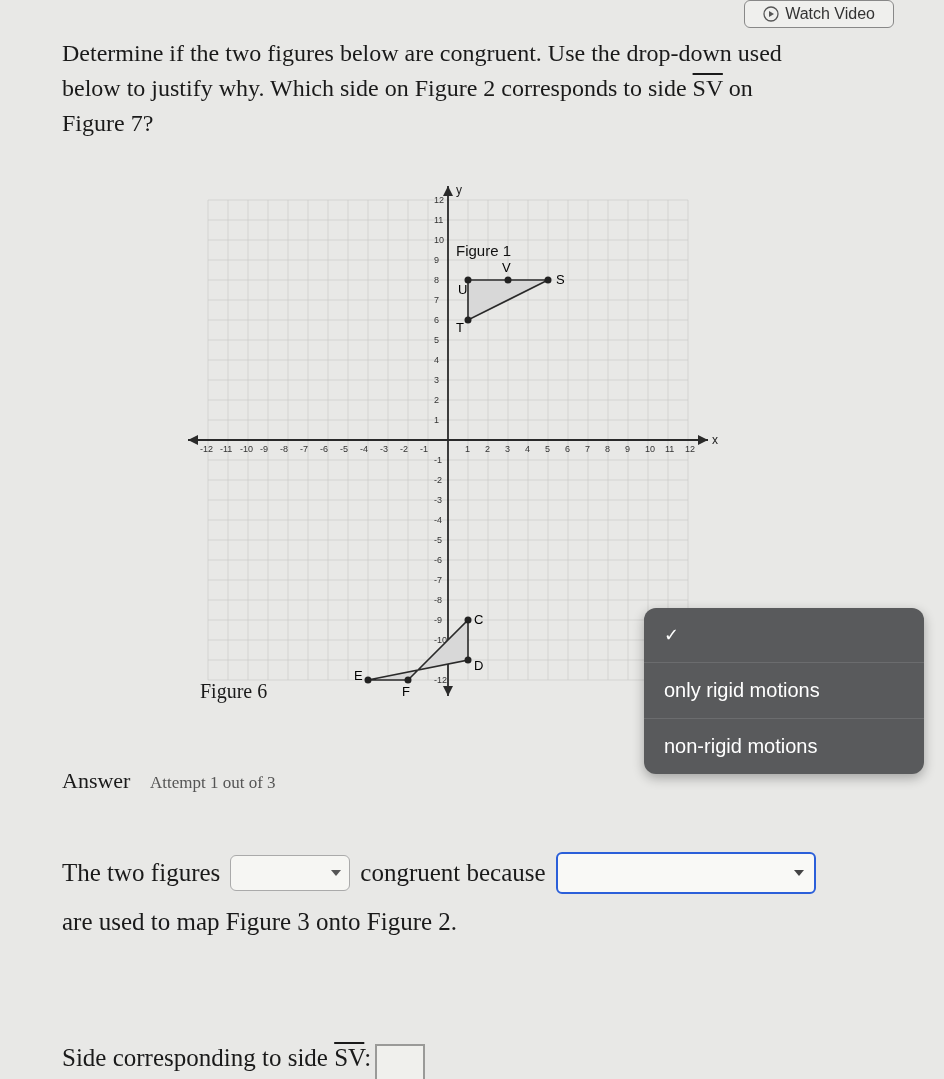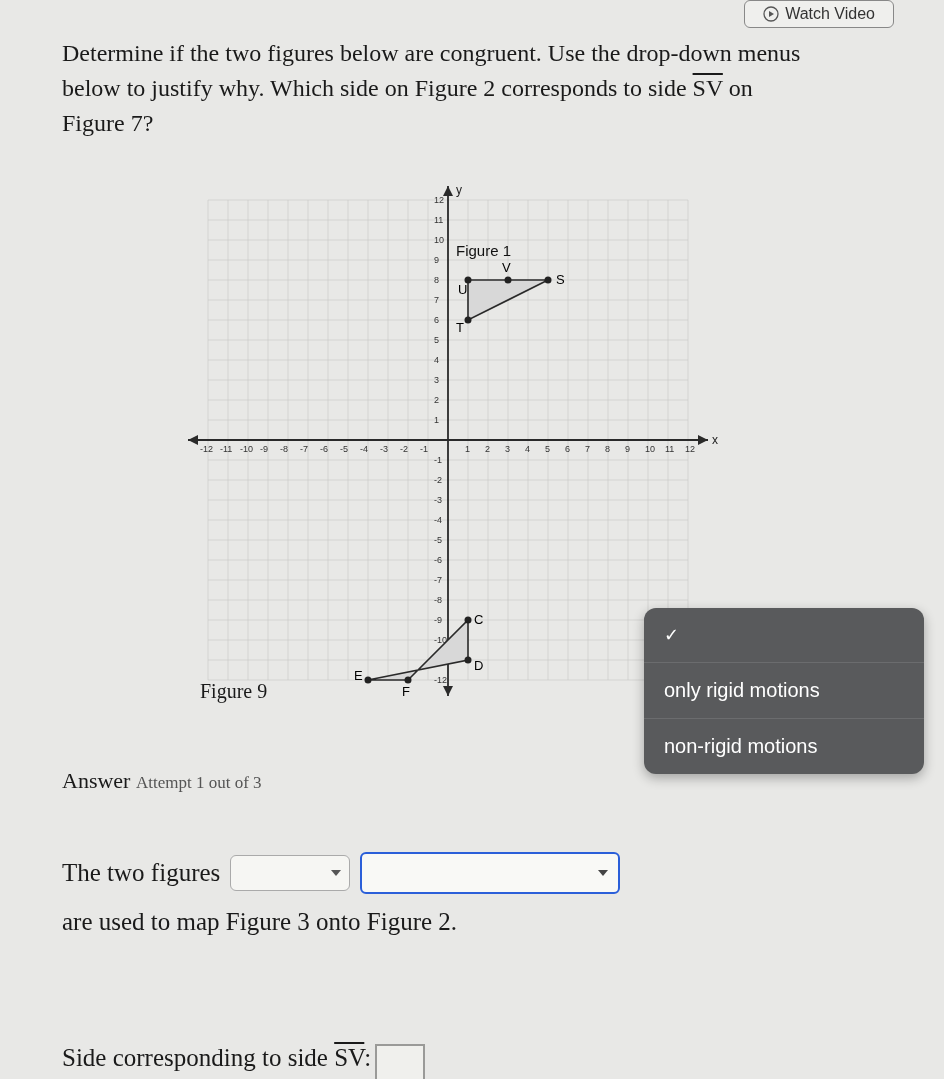--- a/index.html
+++ b/index.html
@@ -6,21 +6,21 @@
 body{font-family:Georgia,serif;background:#e8e8e6;color:#1a1a1a;width:944px;height:1079px;position:relative;overflow:hidden}
 .top-buttons{position:absolute;top:0;right:50px;display:flex;gap:20px}
 .top-btn{border:1.5px solid #888;border-radius:6px;padding:4px 18px;background:#efefed;font-family:Arial,sans-serif;font-size:16px;color:#333;display:flex;align-items:center;gap:6px;cursor:pointer}
 .top-btn svg{width:16px;height:16px}
 .question{position:absolute;top:36px;left:62px;right:40px;font-size:24px;line-height:1.45}
 .overline{text-decoration:overline}
 .graph-wrap{position:absolute;top:176px;left:168px;width:560px;height:530px}
 .fig2-label{position:absolute;top:680px;left:200px;font-size:20px}
 .answer-head{position:absolute;top:768px;left:62px;font-size:22px}
 .answer-head b{font-weight:400}
-.attempt{font-size:17px;color:#555;}
+.attempt{font-size:17px;color:#555;margin-left:14px}
 .sentence-row{position:absolute;top:852px;left:62px;right:40px;font-size:25px;display:flex;align-items:center;flex-wrap:wrap;gap:10px}
 .sentence-row2{position:absolute;top:908px;left:62px;font-size:25px}
 .side-row{position:absolute;top:1044px;left:62px;font-size:25px;display:flex;gap:4px}
 .small-select{display:inline-flex;align-items:center;justify-content:center;border:1.5px solid #aaa;border-radius:6px;background:#f6f6f3;height:36px;min-width:120px;padding:0 24px 0 10px;font-size:18px;position:relative;cursor:pointer}
 .small-select::after{content:"";position:absolute;right:8px;top:50%;width:0;height:0;border-left:5px solid transparent;border-right:5px solid transparent;border-top:6px solid #555;transform:translateY(-50%)}
 .focused-select{display:inline-flex;align-items:center;border:2px solid #2b5fd9;border-radius:6px;background:#f9f9f6;height:42px;min-width:260px;padding:0 30px 0 12px;font-size:18px;position:relative;cursor:pointer}
 .focused-select::after{content:"";position:absolute;right:10px;top:50%;width:0;height:0;border-left:5px solid transparent;border-right:5px solid transparent;border-top:6px solid #444;transform:translateY(-50%)}
 .answer-box{border:2px solid #9a9a98;background:#f0f0ed;width:50px;height:46px}
 .dropdown-popup{position:absolute;top:608px;right:20px;width:280px;background:#595a5c;border-radius:12px;overflow:hidden;font-family:Arial,sans-serif;box-shadow:0 4px 12px rgba(0,0,0,.3)}
 .dropdown-popup .opt{padding:16px 20px;color:#fff;font-size:20px;display:flex;align-items:center;gap:10px;cursor:pointer}
@@ -35,21 +35,21 @@
   <div class="top-btn">
     <svg viewBox="0 0 16 16">
         <circle cx="8" cy="8" r="7" fill="none" stroke="#555" stroke-width="1.3"></circle>
         <polygon points="6,5 6,11 11,8" fill="#555"></polygon>
       </svg>
     <span>Watch Video</span>
   </div>
 </div>
 
 <div class="question">
-  <span>Determine if the two figures below are congruent. Use the drop-down menus</span><br>
+  <span>Determine if the two figures below are congruent. Use the drop-down used</span><br>
   <span>below to justify why. Which side on Figure 2 corresponds to side </span><span class="overline">SV</span><span> on</span><br>
   <span>Figure 7?</span>
 </div>
 
 <div class="graph-wrap">
 <svg viewBox="0 0 560 530" width="560" height="530">
   <g id="grid">
         <line x1="40" x2="40" y1="24" y2="504" stroke="#c8c8c6" stroke-width="0.6"></line>
         <line y1="504" y2="504" x1="40" x2="520" stroke="#c8c8c6" stroke-width="0.6"></line>
         <line x1="60" x2="60" y1="24" y2="504" stroke="#c8c8c6" stroke-width="0.6"></line>
@@ -177,30 +177,31 @@
   <circle cx="300" cy="444" r="3.5" fill="#222"></circle>
       <text x="306" y="448" font-size="13">C</text>
   <circle cx="300" cy="484" r="3.5" fill="#222"></circle>
       <text x="306" y="494" font-size="13">D</text>
   <circle cx="200" cy="504" r="3.5" fill="#222"></circle>
       <text x="186" y="504" font-size="13">E</text>
   <circle cx="240" cy="504" r="3.5" fill="#222"></circle>
       <text x="234" y="520" font-size="13">F</text>
 </svg>
 </div>
-<div class="fig2-label">Figure 9</div>
+<div class="fig2-label">Figure 6</div>
 
 <div class="answer-head">
   <b>Answer</b>
   <span class="attempt">Attempt 1 out of 3</span>
 </div>
 
 <div class="sentence-row">
   <span>The two figures</span>
   <span class="small-select"></span>
+  <span>congruent because</span>
   <span class="focused-select"></span>
 </div>
 <div class="sentence-row2">are used to map Figure 3 onto Figure 2.</div>
 
 <div class="side-row">
   <span>
     <span>Side corresponding to side </span><span class="overline">SV</span><span>:</span>
   </span>
   <span class="answer-box"></span>
 </div>

